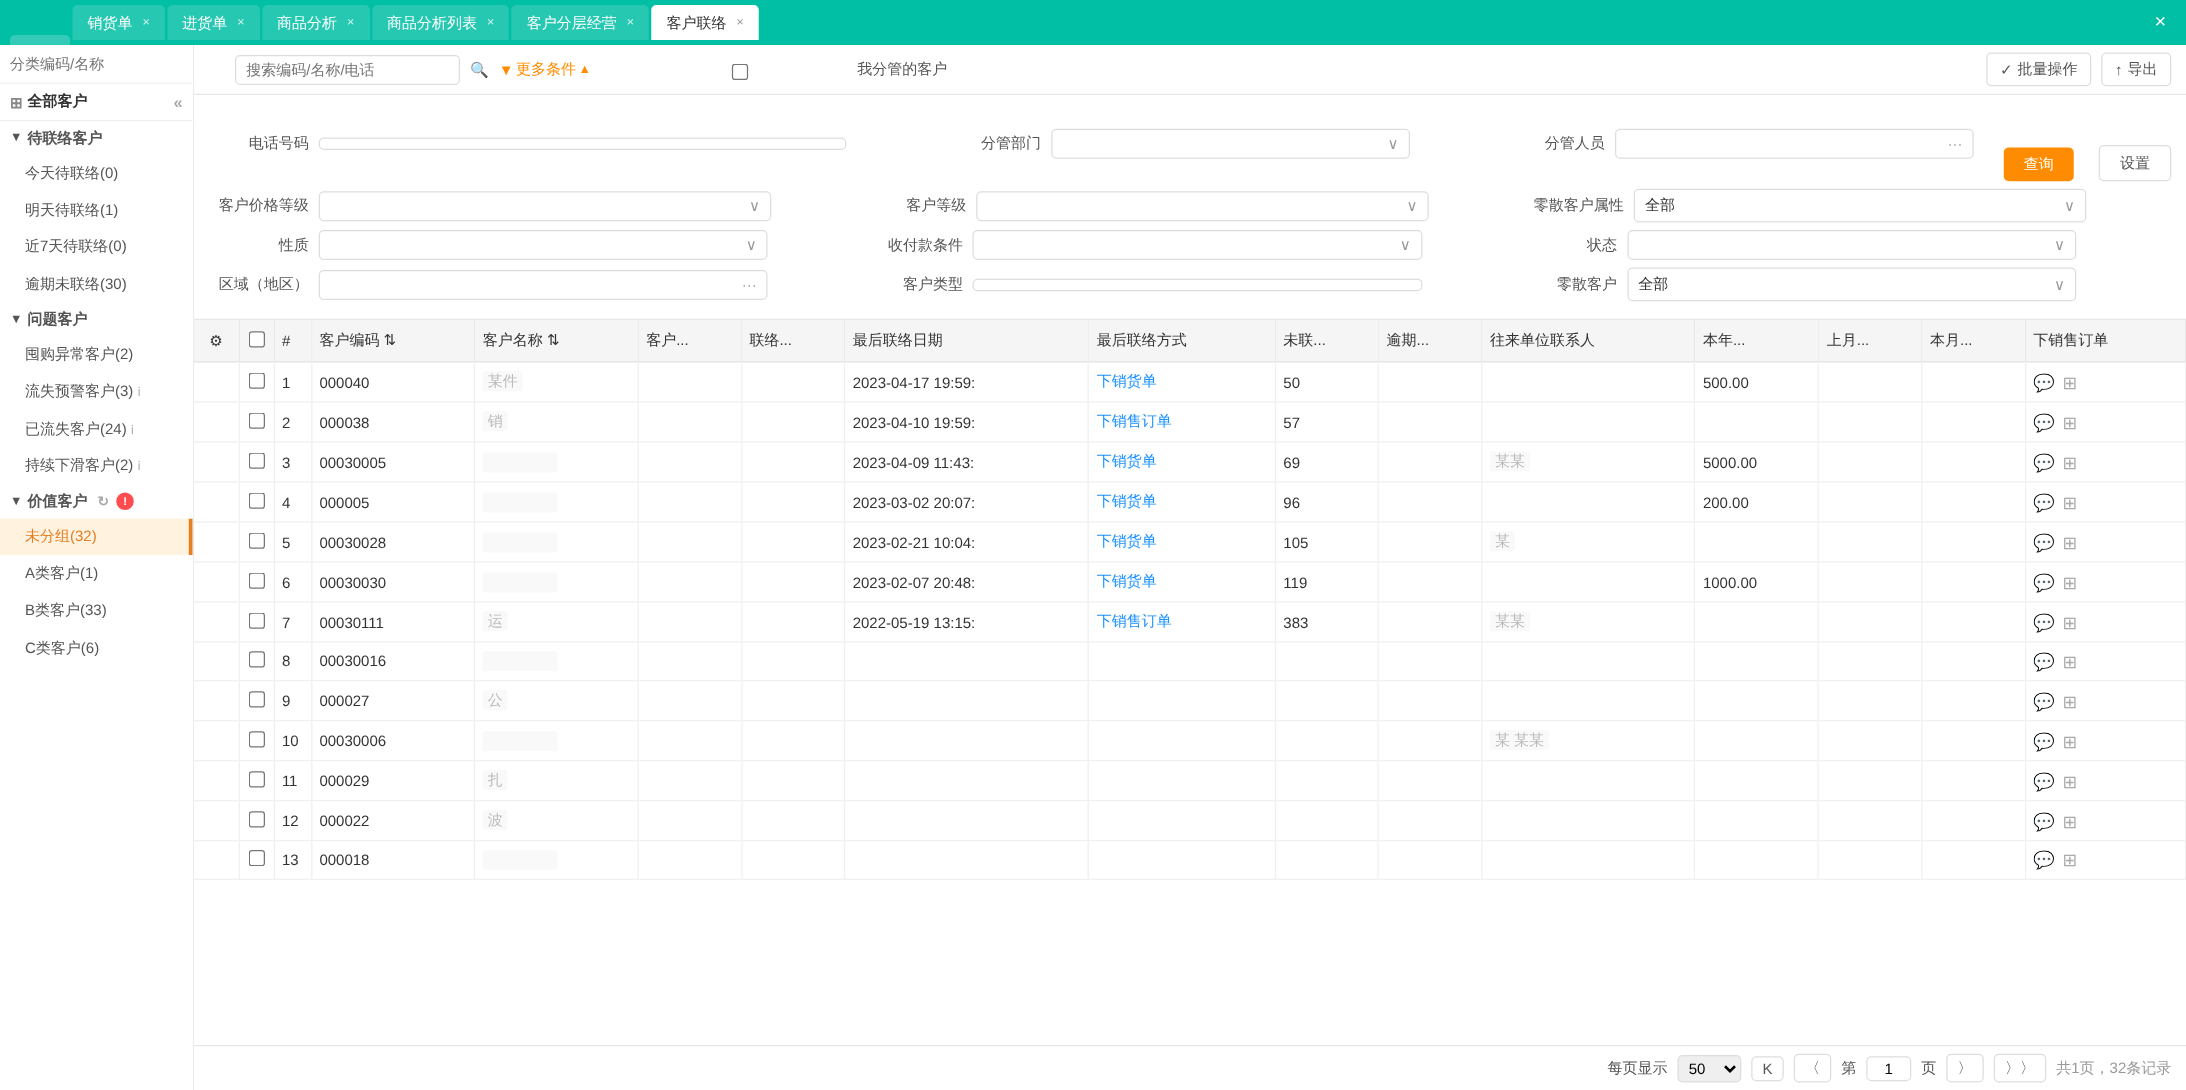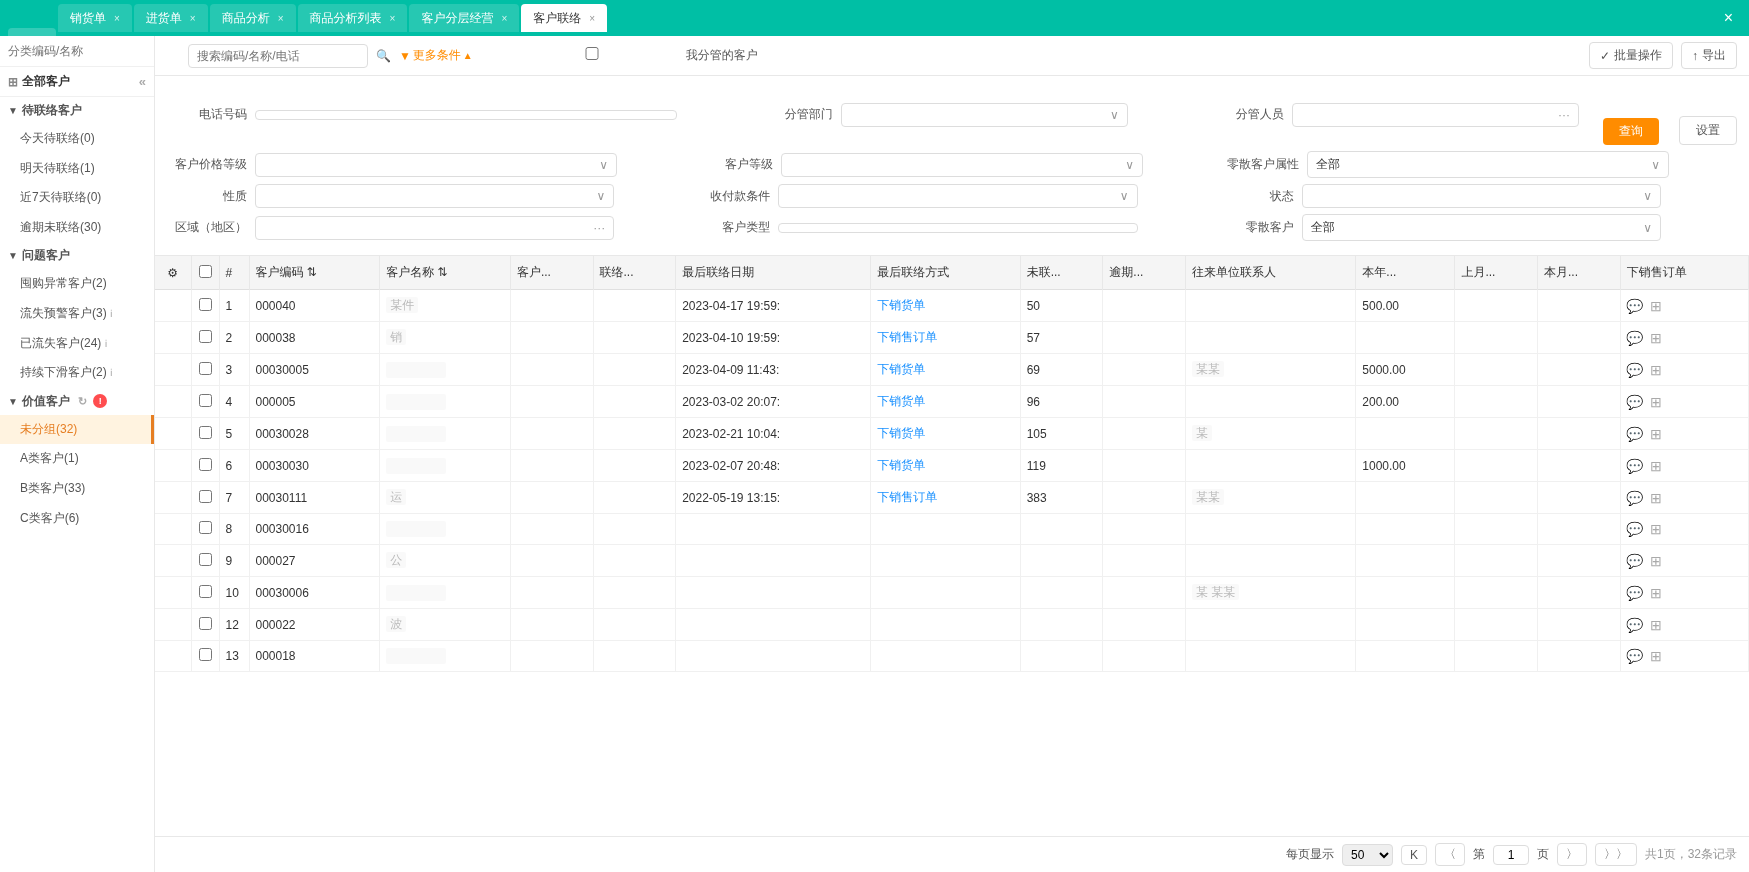--- a/index.html
+++ b/index.html
@@ -134,21 +134,21 @@
     }
     .filter-more {
       color: #ff8c00;
       cursor: pointer;
       display: flex;
       align-items: center;
       gap: 2px;
     }
     .filter-checkbox {
       display: flex;
-      align-items: flex-start;
+      align-items: flex-end;
       gap: 4px;
       color: #555;
     }
     .filter-spacer { flex: 1; }
     .btn-batch {
       border: 1px solid #ddd;
       background: #fff;
       padding: 4px 10px;
       border-radius: 4px;
       cursor: pointer;
@@ -747,20 +747,43 @@
       <td>
         <div class="action-icons">
           <span class="action-icon" title="联络">💬</span>
           <span class="action-icon" title="更多">⊞</span>
         </div>
       </td>
     </tr>
             <tr>
       <td style="text-align:center;"></td>
       <td style="text-align:center;"><input type="checkbox" style=""></td>
+      <td>11</td>
+      <td>000029</td>
+      <td><span class="td-gray">扎</span></td>
+      <td></td>
+      <td></td>
+      <td></td>
+      <td></td>
+      <td></td>
+      <td></td>
+      <td></td>
+      <td></td>
+      <td></td>
+      <td></td>
+      <td>
+        <div class="action-icons">
+          <span class="action-icon" title="联络">💬</span>
+          <span class="action-icon" title="更多">⊞</span>
+        </div>
+      </td>
+    </tr>
+            <tr>
+      <td style="text-align:center;"></td>
+      <td style="text-align:center;"><input type="checkbox" style=""></td>
       <td>12</td>
       <td>000022</td>
       <td><span class="td-gray">波</span></td>
       <td></td>
       <td></td>
       <td></td>
       <td></td>
       <td></td>
       <td></td>
       <td></td>

